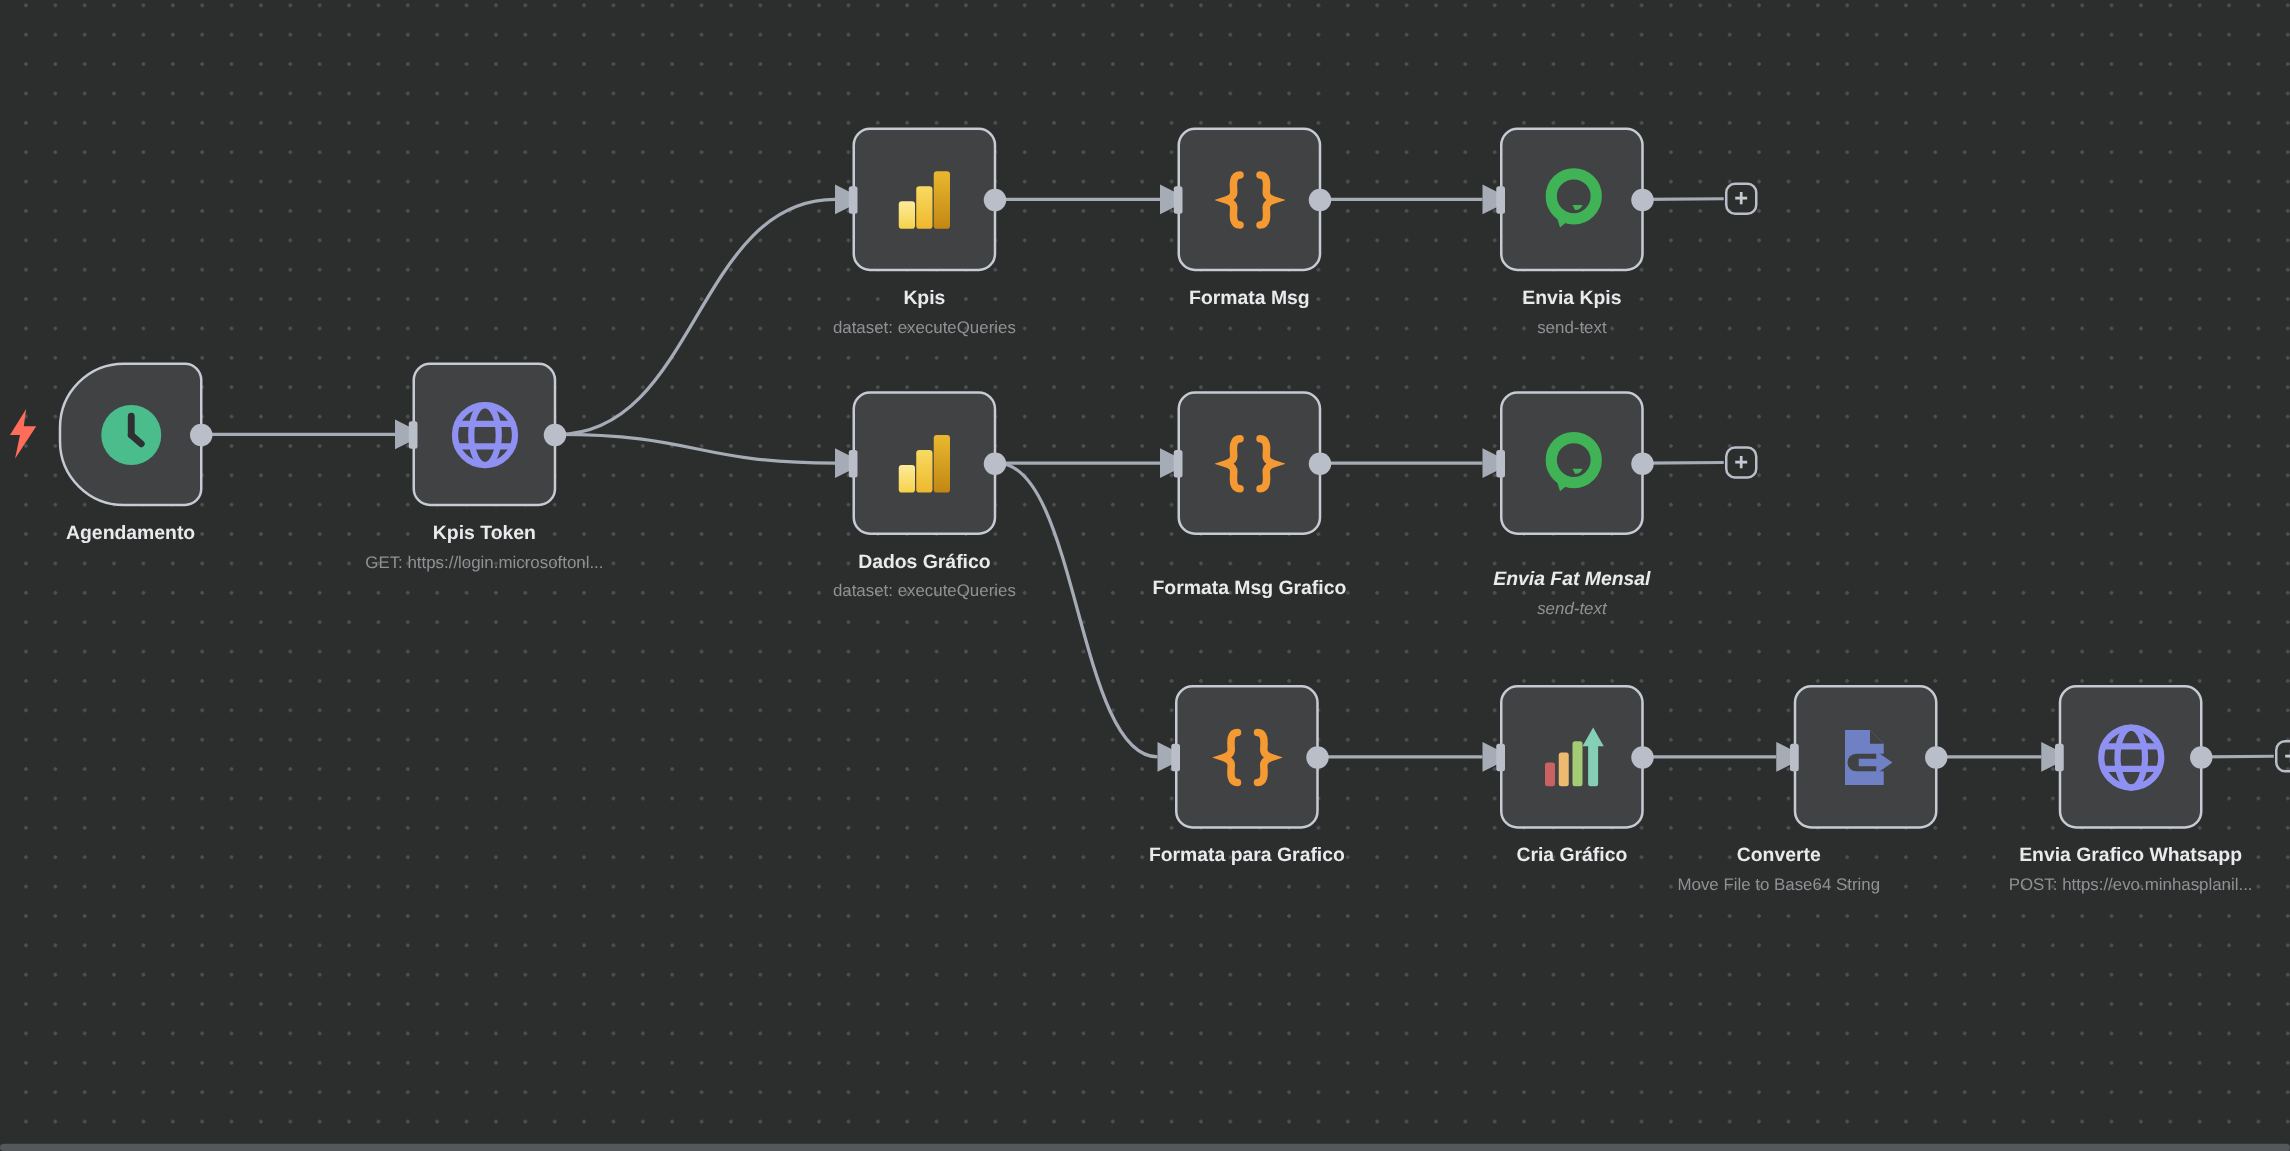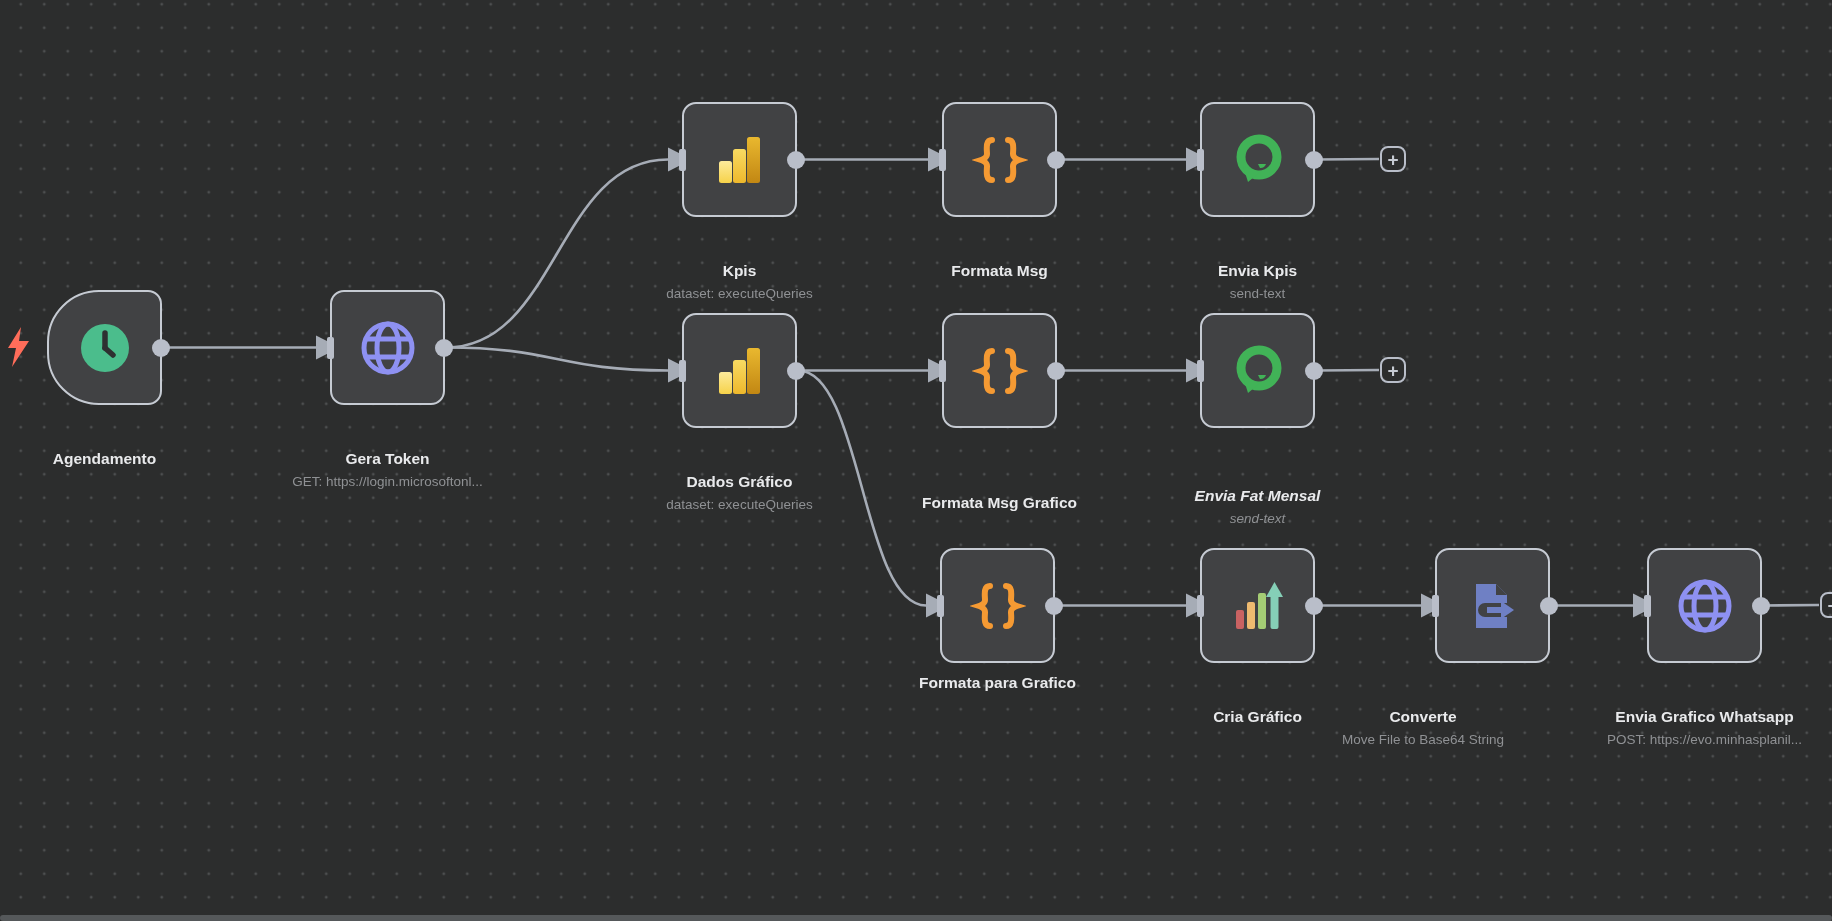--- a/index.html
+++ b/index.html
@@ -32,21 +32,21 @@
   }
   .in-bar{
     position:absolute;left:-5px;top:50%;
     width:7px;height:22px;margin-top:-11px;
     background:#b9bec9;border-radius:2px;
   }
   .node-label{
     position:absolute;width:420px;text-align:center;pointer-events:none;
   }
   .node-title{
-    color:#e9eaec;font-size:15.5px;font-weight:700;line-height:21px;margin-top:32px;
+    color:#e9eaec;font-size:15.5px;font-weight:700;line-height:21px;
   }
   .node-subtitle{
     color:#8f9194;font-size:13.5px;font-weight:400;line-height:21px;margin-top:2px;
   }
   .plus-btn{
     position:absolute;width:26px;height:26px;
     border:2px solid #b9bec9;border-radius:8px;
     box-sizing:border-box;
     color:#c6cbd3;font-size:19px;font-weight:700;line-height:21px;
     display:flex;align-items:center;justify-content:center;
@@ -103,21 +103,21 @@
         <circle cx="28" cy="28" r="24"></circle>
         <ellipse cx="28" cy="28" rx="11" ry="24"></ellipse>
         <line x1="5" y1="19" x2="51" y2="19"></line>
         <line x1="5" y1="37" x2="51" y2="37"></line>
       </g>
     </svg>
         <span class="out-port"></span>
         <span class="in-bar"></span>
       </div>
       <div class="node-label" style="left: 177.5px; top: 416px;">
-        <div class="node-title">Gera Token</div>
+        <div class="node-title">Kpis Token</div>
         <div class="node-subtitle">GET: https://login.microsoftonl...</div>
       </div>
       <div class="node" style="left: 682px; top: 102px;">
         <svg width="52" height="52" viewBox="0 0 52 52">
       <defs>
         <linearGradient id="pb1" x1="0" y1="0" x2="0" y2="1">
           <stop offset="0" stop-color="#fdeb9b"></stop>
               <stop offset="1" stop-color="#f6d24a"></stop>
         </linearGradient>
         <linearGradient id="pb2" x1="0" y1="0" x2="0" y2="1">
@@ -222,21 +222,21 @@
       <div class="node" style="left: 940px; top: 548px;">
         <svg width="56" height="56" viewBox="0 0 56 56">
       <g fill="none" stroke="#f59a33" stroke-width="6" stroke-linecap="round">
         <path d="M20,8 C13,8 15,18 15,22 C15,26 9,28 9,28 C9,28 15,30 15,34 C15,38 13,48 20,48"></path>
         <path d="M36,8 C43,8 41,18 41,22 C41,26 47,28 47,28 C47,28 41,30 41,34 C41,38 43,48 36,48"></path>
       </g>
     </svg>
         <span class="out-port"></span>
         <span class="in-bar"></span>
       </div>
-      <div class="node-label" style="left: 787.5px; top: 640px;">
+      <div class="node-label" style="left: 787.5px; top: 674px;">
         <div class="node-title">Formata para Grafico</div>
       </div>
       <div class="node" style="left: 1200px; top: 548px;">
         <svg width="52" height="52" viewBox="0 0 52 52">
       <rect x="4" y="30" width="8" height="19" rx="2" fill="#c96262"></rect>
       <rect x="15" y="22" width="8" height="27" rx="2" fill="#eeba70"></rect>
       <rect x="26" y="13" width="8" height="36" rx="2" fill="#a4cc74"></rect>
       <rect x="38.5" y="14" width="8" height="35" rx="2" fill="#85cfb7"></rect>
       <polygon points="34,17 51,17 42.5,2" fill="#85cfb7"></polygon>
     </svg>

